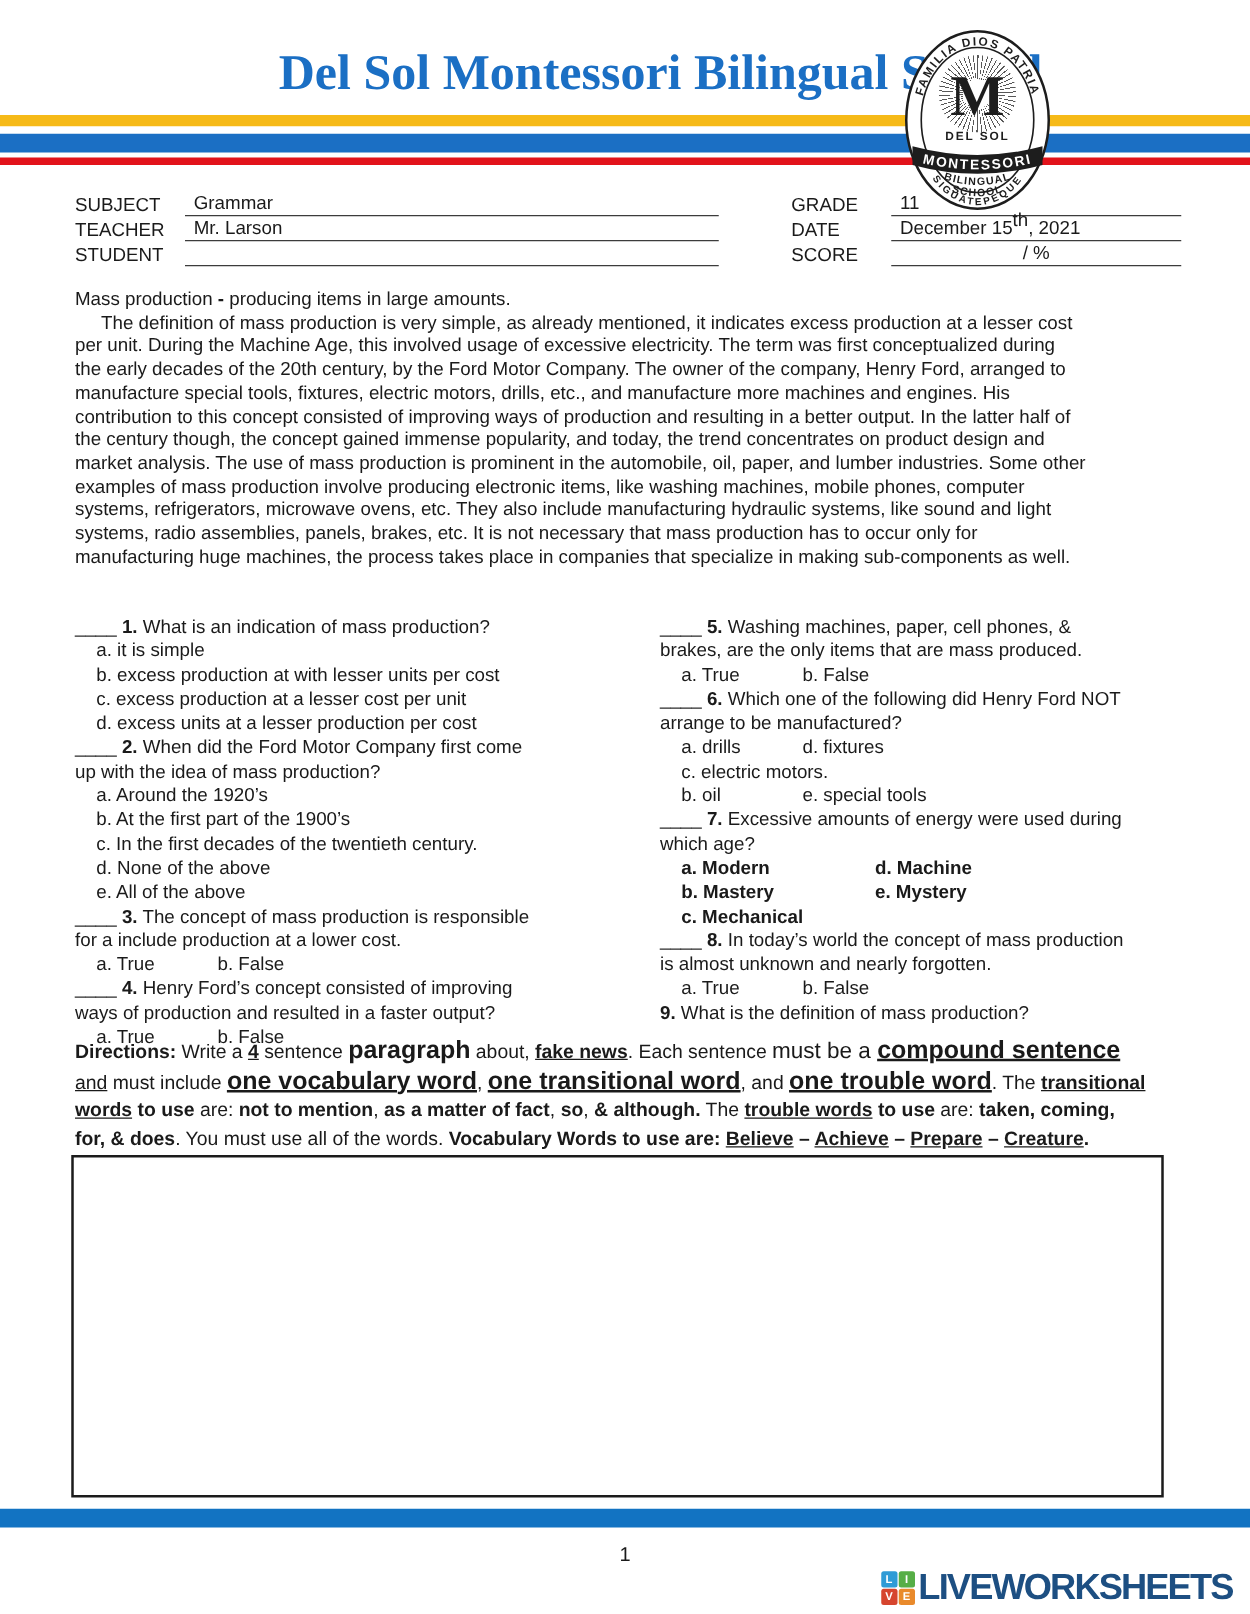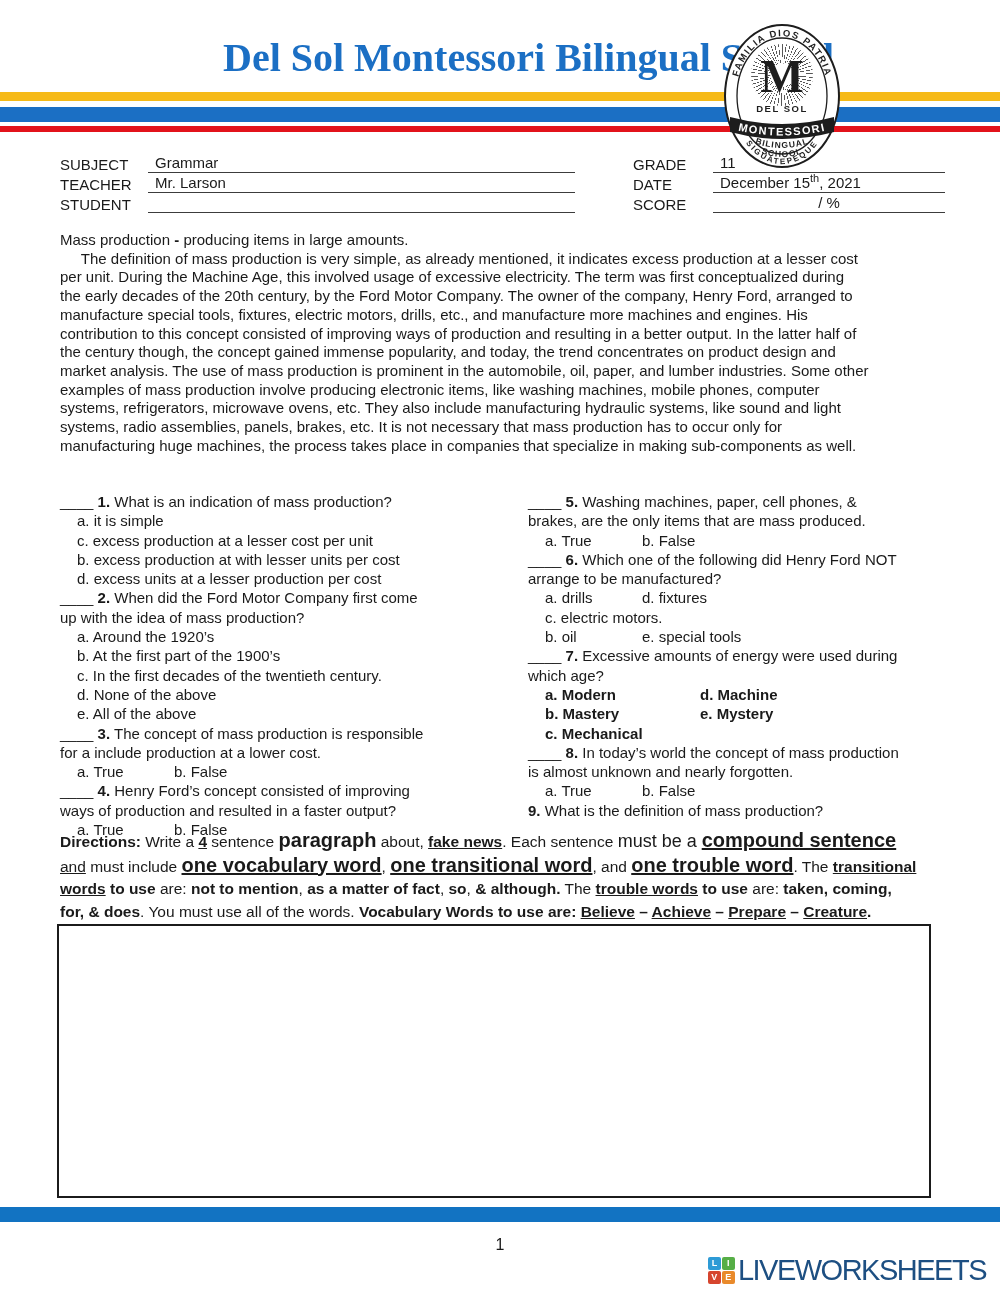--- a/index.html
+++ b/index.html
@@ -30,21 +30,21 @@
 
   
   .form-col{position:absolute;top:153px;}
   .form-col-left{left:60px;width:515px;}
   .form-col-right{left:633px;width:312px;}
   .form-row{display:flex;align-items:flex-end;height:20px;font-size:15px;}
   .form-label{flex:0 0 88px;}
   .form-col-right .form-label{flex:0 0 80px;}
   .form-field{flex:1;border-bottom:1.6px solid #3c3c3c;padding:0 0 1px 7px;min-height:17px;}
   .form-field.center{text-align:center;padding-left:0;}
-  sup{font-size:11px;}
+  sup{font-size:15px;}
 
   
   .body-text{position:absolute;top:231px;left:60px;width:884px;font-size:15px;line-height:18.7px;}
   .body-text p{margin:0;white-space:pre-wrap;}
 
   
   .questions{position:absolute;top:476px;left:60px;width:925px;display:flex;gap:16px;margin-top:16px;}
   .qcol{width:452px;font-size:15px;line-height:19.3px;}
   .q-head{margin:0;white-space:pre-wrap;}
   .q-num{font-weight:bold;}
@@ -62,21 +62,21 @@
 
   .answer-box{position:absolute;top:924px;left:57px;width:874px;height:274px;
      border:2px solid #1b1b1b;background:#fff;box-sizing:border-box;}
   .bottom-bar{position:absolute;top:1207px;left:0;width:1000px;height:15px;background:#1273c2;}
   .page-num{position:absolute;top:1236px;left:0;width:1000px;text-align:center;font-size:16px;}
 
   
   .brand{position:absolute;top:1251px;right:14px;display:flex;align-items:center;gap:3px;height:38px;}
   .tiles{display:grid;grid-template-columns:13px 13px;grid-auto-rows:13px;gap:1px;}
   .tile{color:#fff;font-size:9px;font-weight:bold;display:flex;align-items:center;justify-content:center;border-radius:2px;}
-  .brand-text{font-size:29px;font-weight:normal;color:#1d4f82;letter-spacing:-1.5px;}
+  .brand-text{font-size:29px;font-weight:bold;color:#1d4f82;letter-spacing:-1.5px;}
 </style>
 </head>
 <body>
 
 <div class="page">
 
   <h1 class="title">Del Sol Montessori Bilingual School</h1>
 
   <div class="stripe stripe-y"></div>
   <div class="stripe stripe-b"></div>
@@ -147,22 +147,22 @@
 systems, refrigerators, microwave ovens, etc. They also include manufacturing hydraulic systems, like sound and light
 systems, radio assemblies, panels, brakes, etc. It is not necessary that mass production has to occur only for
 manufacturing huge machines, the process takes place in companies that specialize in making sub-components as well.</p>
   </div>
 
   <div class="questions">
     <div class="qcol" id="qcol-left">
         <div class="question">
           <p class="q-head"><span class="q-blank">____</span> <span class="q-num">1.</span> <span>What is an indication of mass production?</span></p>
           <div class="opt-row"><span class="opt-cell">a. it is simple</span></div>
+          <div class="opt-row"><span class="opt-cell">b. excess production at with lesser units per cost</span></div>
           <div class="opt-row"><span class="opt-cell">c. excess production at a lesser cost per unit</span></div>
-          <div class="opt-row"><span class="opt-cell">b. excess production at with lesser units per cost</span></div>
           <div class="opt-row"><span class="opt-cell">d. excess units at a lesser production per cost</span></div>
         </div>
         <div class="question">
           <p class="q-head"><span class="q-blank">____</span> <span class="q-num">2.</span> <span>When did the Ford Motor Company first come
 up with the idea of mass production?</span></p>
           <div class="opt-row"><span class="opt-cell">a. Around the 1920’s</span></div>
           <div class="opt-row"><span class="opt-cell">b. At the first part of the 1900’s</span></div>
           <div class="opt-row"><span class="opt-cell">c. In the first decades of the twentieth century.</span></div>
           <div class="opt-row"><span class="opt-cell">d. None of the above</span></div>
           <div class="opt-row"><span class="opt-cell">e. All of the above</span></div>

